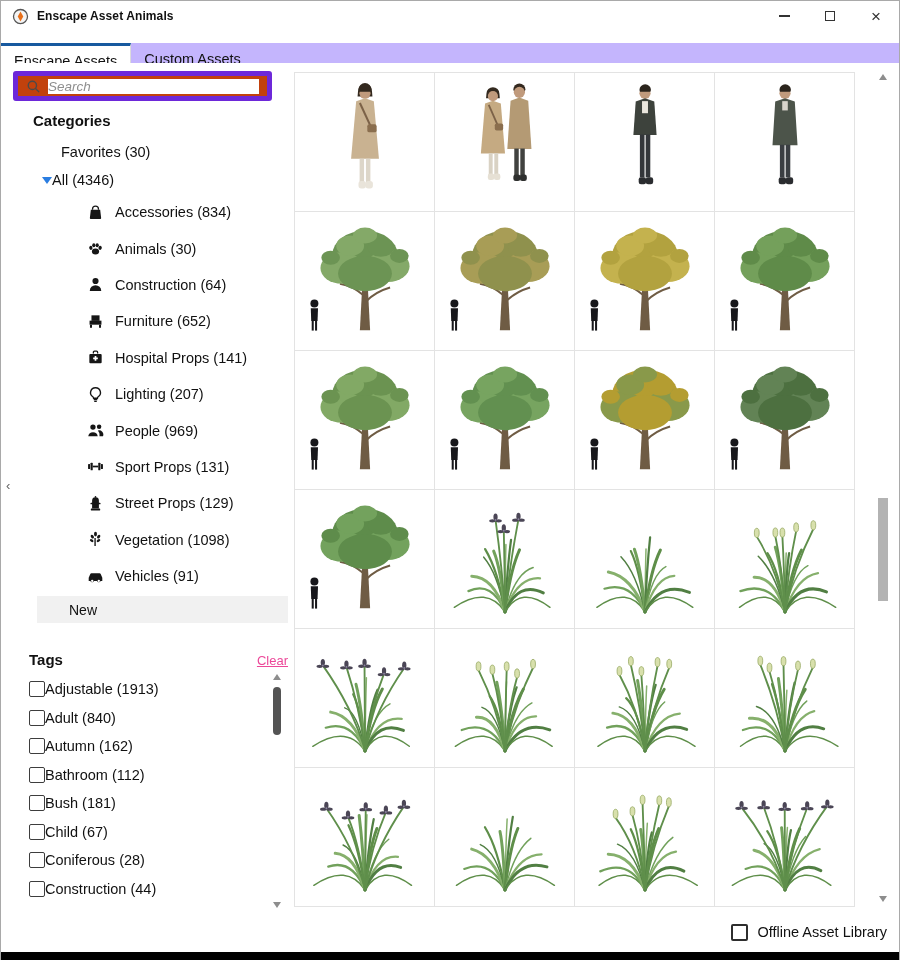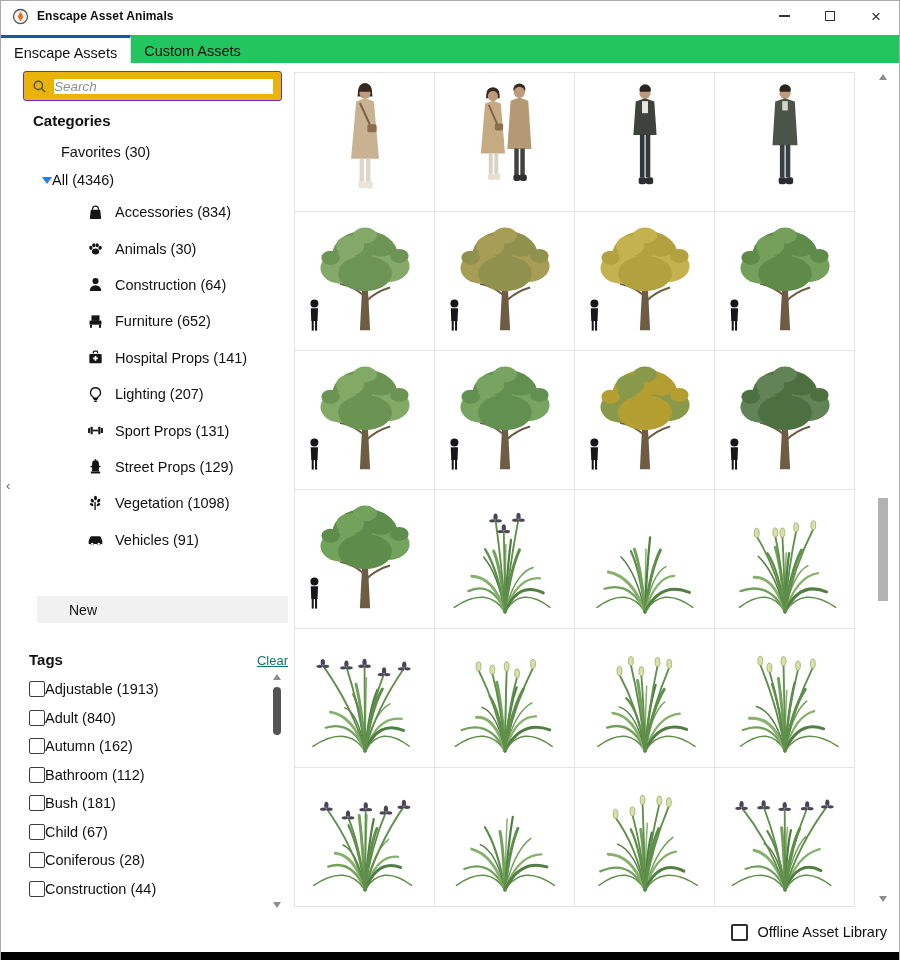--- a/index.html
+++ b/index.html
@@ -11,46 +11,46 @@
   .titlebar{position:absolute;top:0;left:0;right:0;height:30px;background:#fff;display:flex;align-items:center;padding-left:11px;gap:8px}
   .logo{width:17px;height:17px;display:flex}
   .title-text{font-size:12px;font-weight:700;letter-spacing:.1px}
   .win-controls{position:absolute;right:0;top:0;height:30px;display:flex}
   .win-btn{width:46px;height:30px;display:flex;align-items:center;justify-content:center;cursor:default}
   .min-glyph{display:block;width:11px;height:1.4px;background:#333}
   .max-glyph{display:block;width:10px;height:10px;border:1.4px solid #333}
   .close-glyph{font-size:17px;color:#333;line-height:1}
 
   
-  .tabbar{position:absolute;top:34px;left:0;right:0;height:32px;background:#22c55e;border-bottom:1px solid #dadada;display:flex}
+  .tabbar{position:absolute;top:42px;left:0;right:0;height:32px;background:#c4b5fd;border-bottom:1px solid #dadada;display:flex}
   .tab{height:32px;padding:0 13px;display:flex;align-items:center;font-size:14.5px;color:#111}
   .tab.active{background:#fff;border-top:3px solid #17599f;border-right:1px solid #dcdcdc;height:33px;margin-bottom:-1px}
 
   
   .content{position:absolute;top:62px;left:0;right:0;height:848px;background:#fff}
 
   
   .sidebar{position:absolute;top:0;left:0;width:290px;height:100%}
-  .searchbox{position:absolute;top:8px;left:22px;width:259px;height:30px;border:1px solid #6d28d9;border-radius:3px;background:#eab308;display:flex;align-items:center;padding:0 8px;gap:7px}
+  .searchbox{position:absolute;top:8px;left:12px;width:259px;height:30px;border:5px solid #6d28d9;border-radius:3px;background:#c2410c;display:flex;align-items:center;padding:0 8px;gap:7px}
   .search-ico{width:15px;height:15px;display:flex;flex:none}
   .searchbox input{border:none;outline:none;flex:1;min-width:0;font-family:inherit;font-size:13.5px;color:#444}
   .searchbox input::placeholder{font-style:italic;color:#8f8f8f}
   .sec-heading{position:absolute;left:32px;font-size:15px;font-weight:700}
   #cats-heading{top:49px}
   .fav-row{position:absolute;left:60px;top:75px;height:28px;display:flex;align-items:center;font-size:14.5px;cursor:default}
   .all-row{position:absolute;left:41px;top:103px;height:28px;display:flex;align-items:center;font-size:14.5px;cursor:default}
   .tri{width:0;height:0;border-left:5.5px solid transparent;border-right:5.5px solid transparent;border-top:7.5px solid #2a7de1;flex:none}
   .cat-list{position:absolute;top:131px;left:0;right:0}
   .cat-item{height:36.4px;display:flex;align-items:center;padding-left:86px;gap:11px;font-size:14.5px;cursor:default}
   .cat-ico{width:17px;height:17px;display:flex;flex:none}
   .cat-ico svg{width:17px;height:17px}
   .new-row{position:absolute;top:533px;left:36px;width:251px;height:27px;background:#f1f1f1;display:flex;align-items:center;padding-left:32px;font-size:14px;cursor:default}
   .tags-header{position:absolute;top:588px;left:28px;width:259px;display:flex;justify-content:space-between;align-items:flex-end}
   .sec-heading2{font-size:15px;font-weight:700}
-  .clear-link{font-size:13px;color:#0f766e;text-decoration:underline;cursor:default}
+  .clear-link{font-size:13px;color:#ec4899;text-decoration:underline;cursor:default}
   .tags-list{position:absolute;top:612px;left:28px;width:235px;height:236px;overflow:hidden}
   .tag-item{height:28.5px;display:flex;align-items:center;font-size:14.5px;cursor:default}
   .checkbox{width:16px;height:16px;border:1.6px solid #3d3d3d;border-radius:2px;background:#fff;flex:none}
   .tags-scrollbar{position:absolute;top:608px;left:269px;width:14px;height:240px}
   .tags-thumb{position:absolute;top:16px;left:3px;width:8px;height:48px;background:#545454;border-radius:4px}
   .arr{position:absolute;left:50%;transform:translateX(-50%);width:0;height:0;border-left:4.5px solid transparent;border-right:4.5px solid transparent}
   .arr.up{top:3px;border-bottom:6px solid #8d8d8d}
   .arr.down{bottom:3px;border-top:6px solid #8d8d8d}
 
   
@@ -176,20 +176,31 @@
             <span>Hospital Props (141)</span>
           </div>
           <div class="cat-item">
             <span class="cat-ico">
               <svg viewBox="0 0 16 16">
                 <path d="M8 1.6 a4.6 4.6 0 0 1 2.5 8.5 c-.5 .4 -.7 .9 -.7 1.4 H6.2 c0 -.5 -.2 -1 -.7 -1.4 A4.6 4.6 0 0 1 8 1.6 z" fill="none" stroke="#161616" stroke-width="1.3"></path>
                 <path d="M6.3 12.8 h3.4 M6.8 14.4 h2.4" stroke="#161616" stroke-width="1.2"></path>
               </svg>
             </span>
             <span>Lighting (207)</span>
+          </div>
+          <div class="cat-item">
+            <span class="cat-ico">
+              <svg viewBox="0 0 16 16" fill="#161616">
+                <circle cx="5.6" cy="4.8" r="2.5"></circle>
+                <path d="M1.2 13.4 a4.5 4.5 0 0 1 8.9 0 z"></path>
+                <circle cx="11.4" cy="4.4" r="2.1"></circle>
+                <path d="M10.2 8.1 a3.9 3.9 0 0 1 4.8 5.3 h-3.3 a6.6 6.6 0 0 0 -1.5 -5.3 z"></path>
+              </svg>
+            </span>
+            <span>People (969)</span>
           </div>
           <div class="cat-item">
             <span class="cat-ico">
               <svg viewBox="0 0 16 16" fill="#161616">
                 <rect x="1" y="5.6" width="2" height="4.8" rx=".6"></rect>
                 <rect x="13" y="5.6" width="2" height="4.8" rx=".6"></rect>
                 <rect x="3.4" y="4.4" width="2" height="7.2" rx=".6"></rect>
                 <rect x="10.6" y="4.4" width="2" height="7.2" rx=".6"></rect>
                 <rect x="5.4" y="7.2" width="5.2" height="1.6"></rect>
               </svg>

